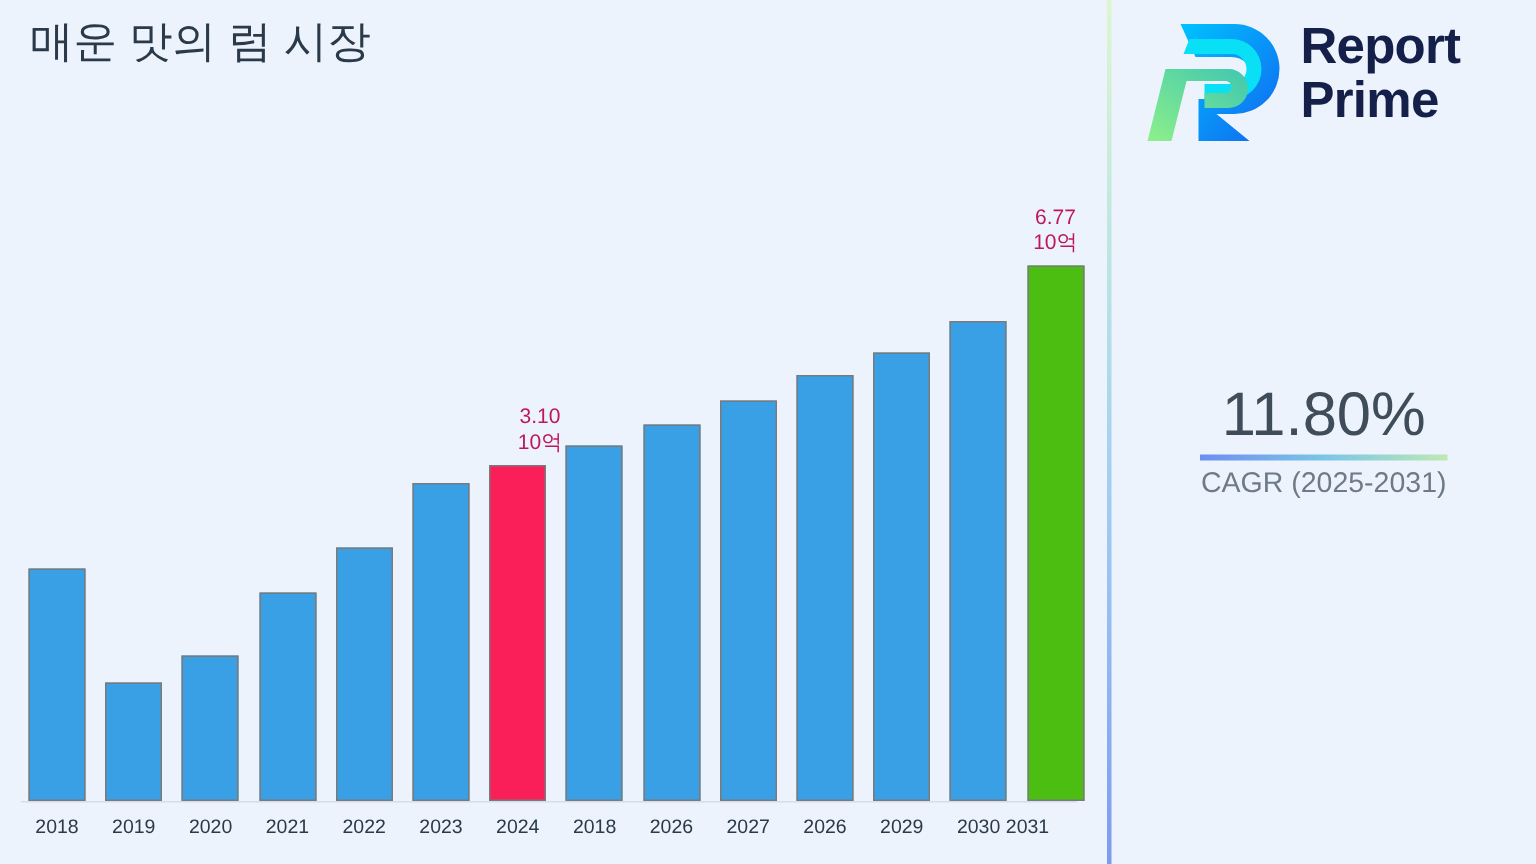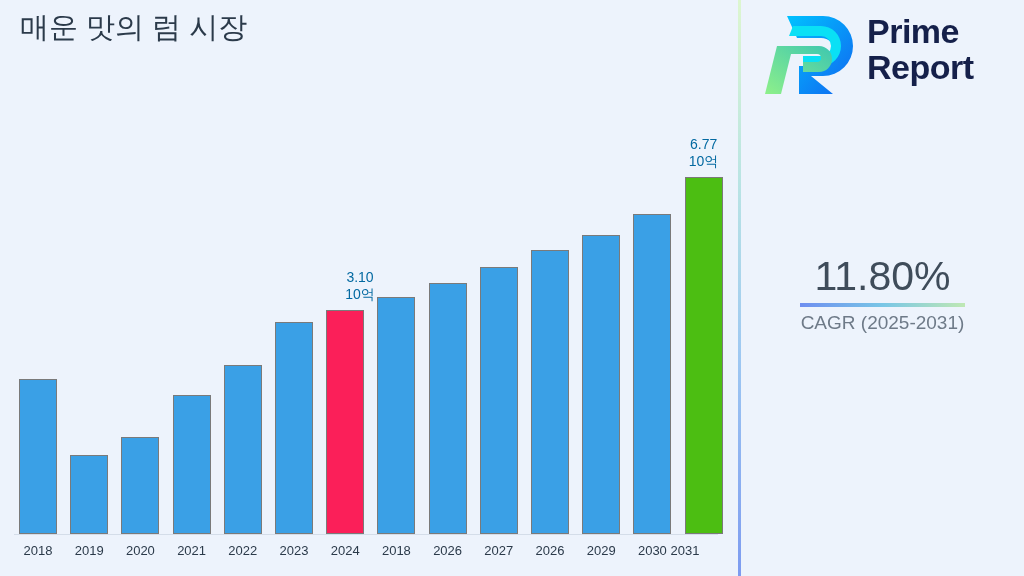--- a/index.html
+++ b/index.html
@@ -63,21 +63,21 @@
   .bar.blue  { background: #3aa0e6; }
   .bar.pink  { background: #fb1f59; }
   .bar.green { background: #4cbe12; }
 
   .bar-label {
     position: absolute;
     width: 80px;
     text-align: center;
     font-size: 14px;
     line-height: 17px;
-    color: #0369a1;
+    color: #be185d;
     white-space: nowrap;
   }
 
   .tick-label {
     position: absolute;
     top: 543px;
     width: 60px;
     text-align: center;
     font-size: 13px;
     color: #2b3a4a;
@@ -220,22 +220,22 @@
           </defs>
 
           <path d="M24 4 H60 A30 30 0 0 1 60 64 H48 L70 82 H36 L36 54 H58 A14 14 0 0 0 58 26 H34 Z" fill="url(#gBlue)"></path>
 
           <path d="M30 14 H58 A20 20 0 0 1 58 54 H40 V44 H58 A10 10 0 0 0 58 24 H26 Z" fill="#0ae0f5"></path>
 
           <path d="M14 34 H56 A13 13 0 0 1 56 60 H40 V50 H54 A4 4 0 0 0 54 42 H28 L18 82 H2 Z" fill="url(#gGreen)"></path>
         </svg>
       </span>
       <div id="logo-text">
+        <div>Report</div>
         <div>Prime</div>
-        <div>Report</div>
       </div>
     </div>
 
     <div id="cagr-block">
       <div id="cagr-value">11.80%</div>
       <div id="cagr-rule"></div>
       <div id="cagr-caption">CAGR (2025-2031)</div>
     </div>
 
   </div>

